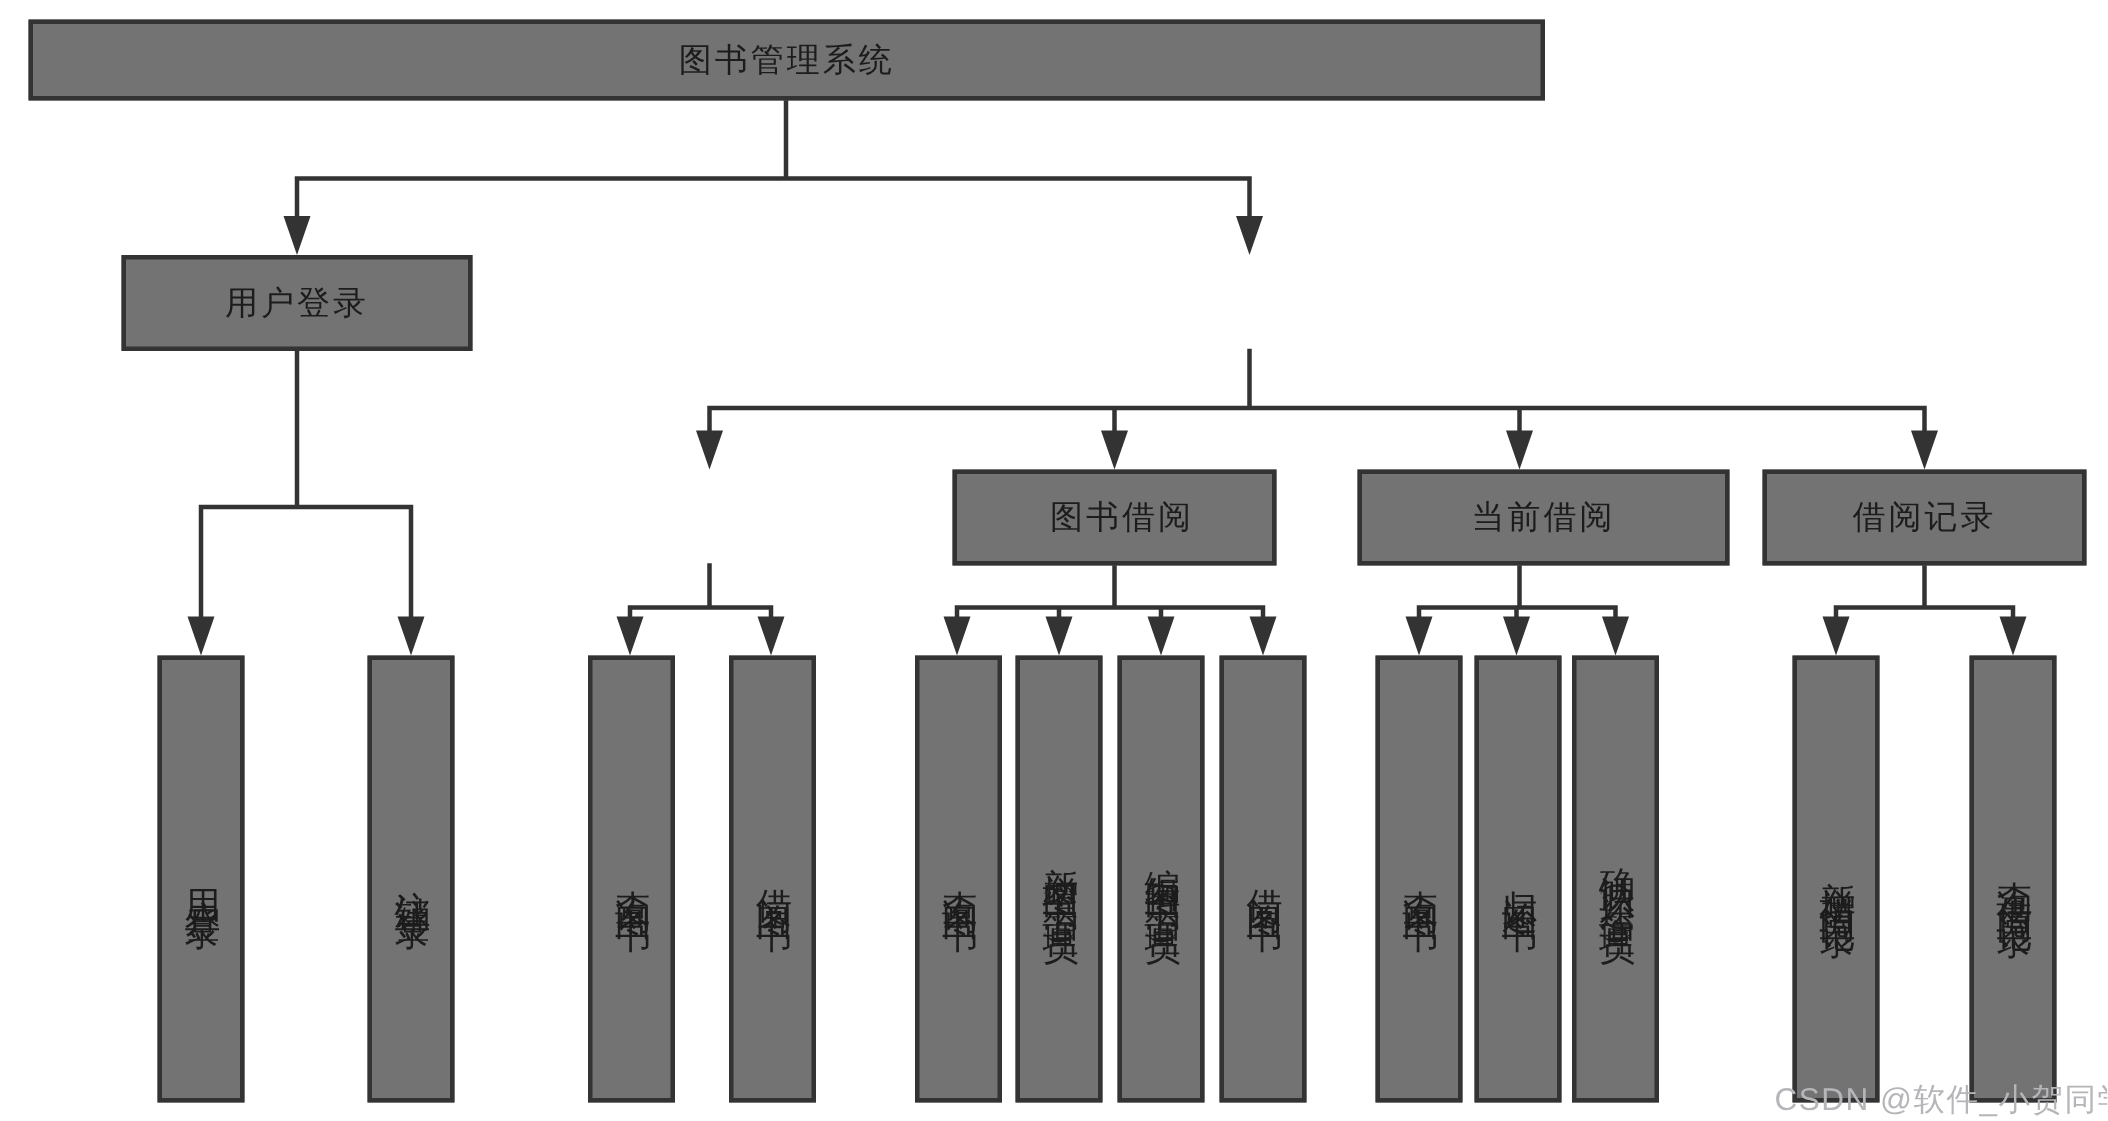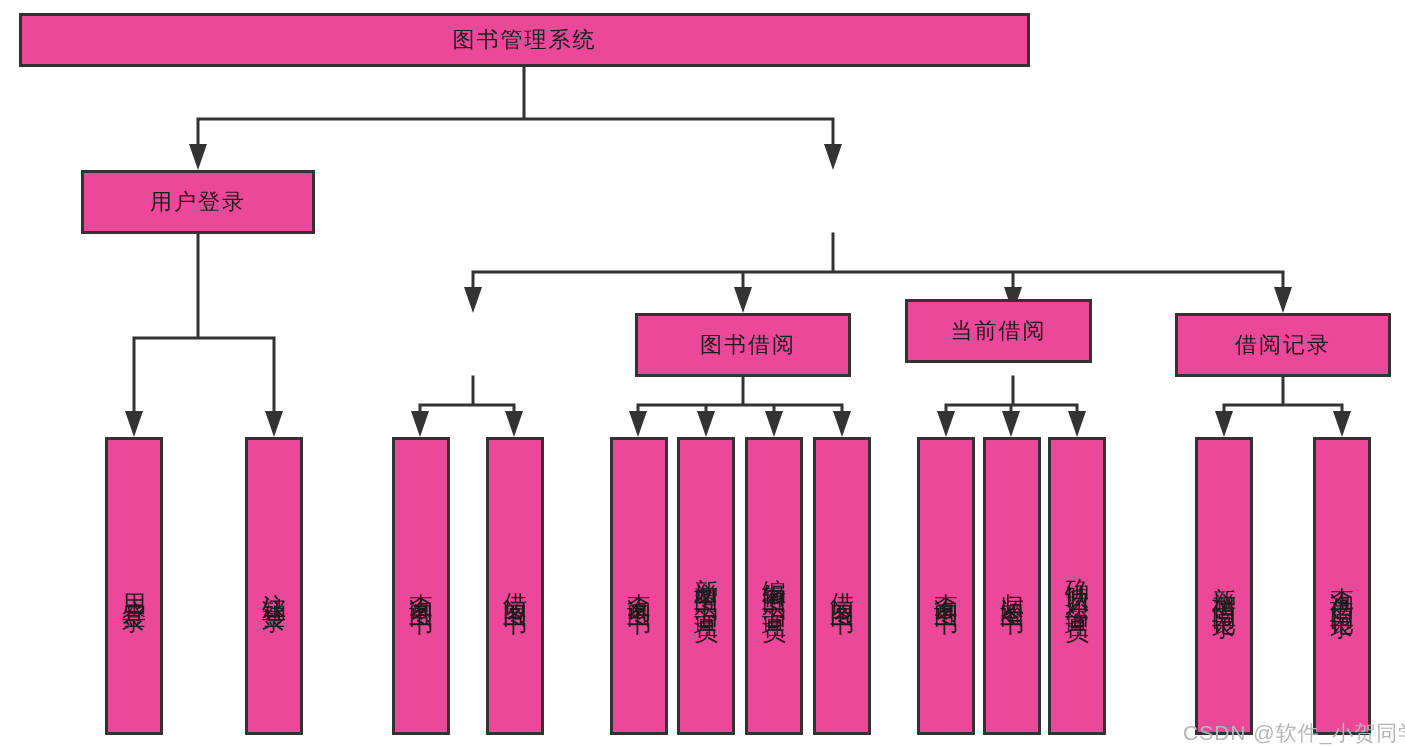--- a/index.html
+++ b/index.html
@@ -2,30 +2,30 @@
 <html><head>
 <meta charset="utf-8">
 <style>
   html,body{margin:0;padding:0;background:#ffffff;}
   .canvas{
     position:relative;width:1405px;height:747px;background:#ffffff;overflow:hidden;
     font-family:"Liberation Sans","DejaVu Sans",sans-serif;color:#1c1c1c;
   }
   .wires{position:absolute;left:0;top:0;width:1405px;height:747px;}
   .box{
-    position:absolute;box-sizing:border-box;border:3px solid #333333;background:#ec4899;
+    position:absolute;box-sizing:border-box;border:3px solid #333333;background:#737373;
     display:flex;align-items:center;justify-content:center;
   }
   .hlabel{font-size:22px;letter-spacing:2px;white-space:nowrap;}
   .root{left:19px;top:13px;width:1011px;height:54px;}
   .n-login{left:81px;top:170px;width:234px;height:64px;}
   .n-bookmgmt{left:716px;top:170px;width:234px;height:64px;}
   .n-newbook{left:365px;top:313px;width:216px;height:64px;}
   .n-borrow{left:635px;top:313px;width:216px;height:64px;padding-left:10px;}
-  .n-current{left:905px;top:299px;width:187px;height:64px;}
+  .n-current{left:905px;top:313px;width:248px;height:64px;}
   .n-record{left:1175px;top:313px;width:216px;height:64px;justify-content:center;}
   .leaf{top:437px;width:58px;height:298px;}
   .leaf .vlabel{
     writing-mode:vertical-rl;text-orientation:mixed;
     font-size:24px;letter-spacing:6px;line-height:1;white-space:nowrap;
   }
   .lf1{left:105px;}  .lf2{left:245px;}  .lf3{left:392px;}  .lf4{left:486px;}
   .lf5{left:610px;}  .lf6{left:677px;}  .lf7{left:745px;}  .lf8{left:813px;}
   .lf9{left:917px;}  .lf10{left:983px;} .lf11{left:1048px;}.lf12{left:1195px;}
   .lf13{left:1313px;}

